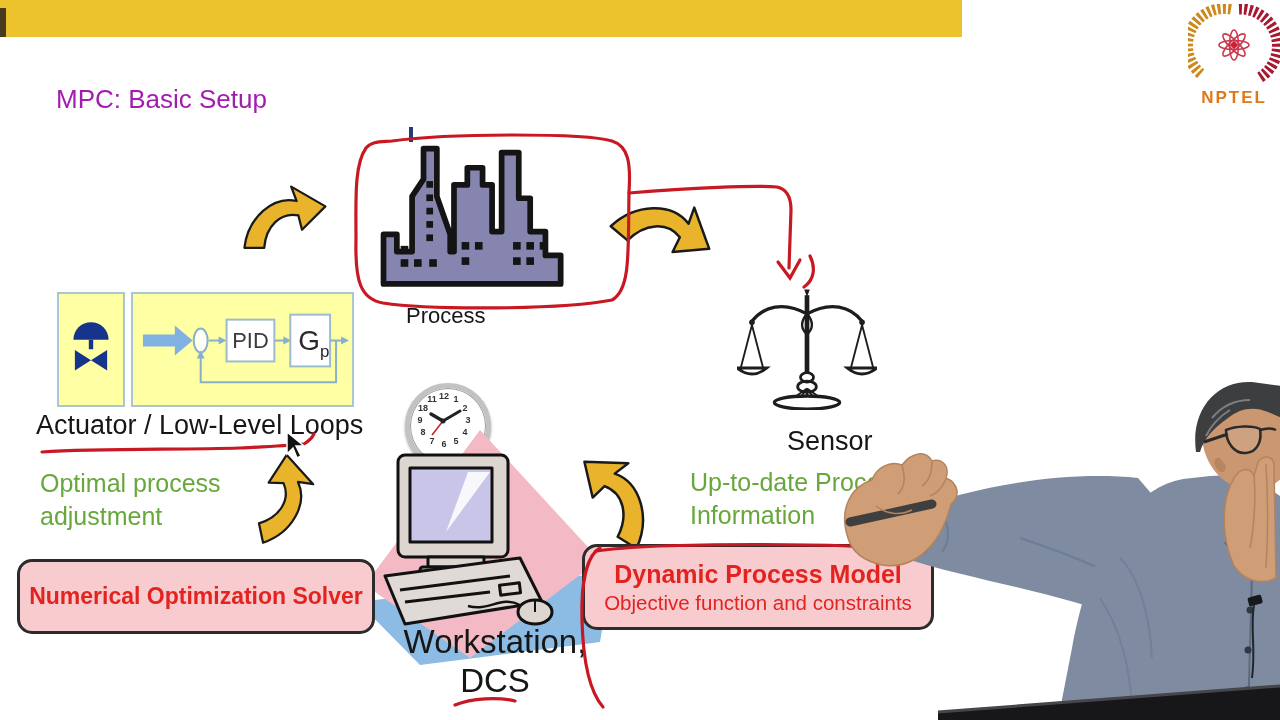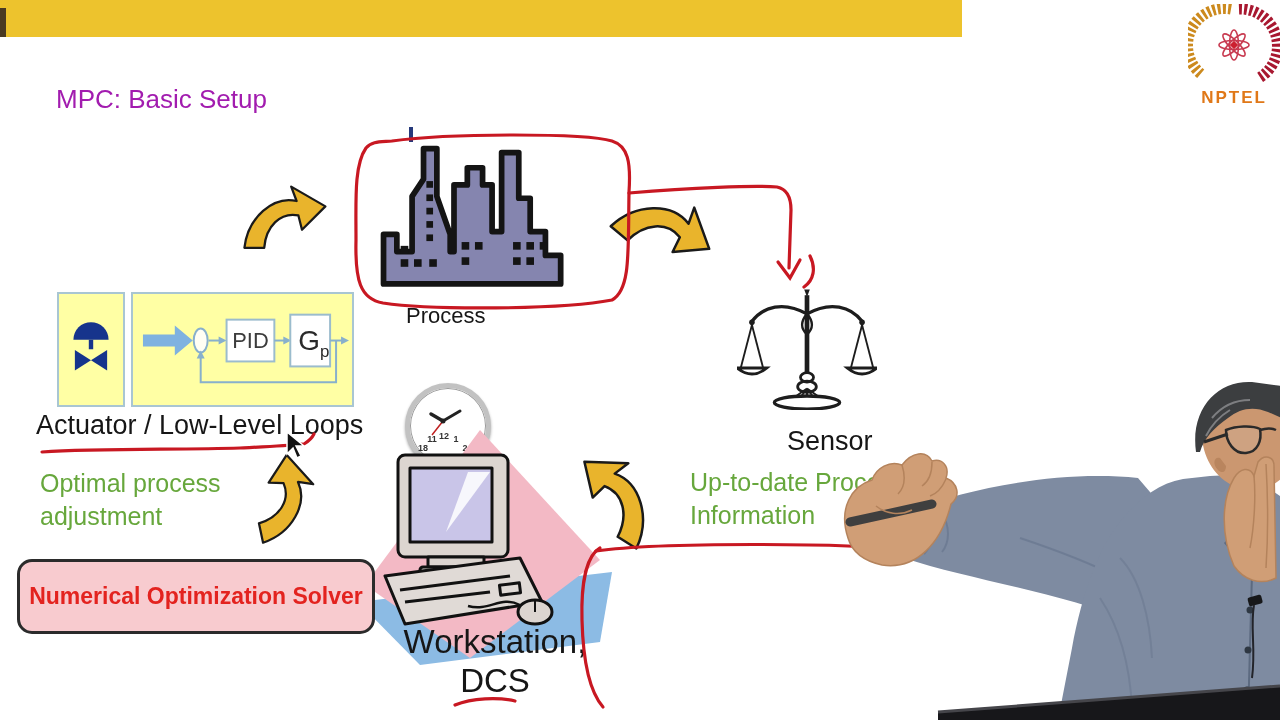--- a/index.html
+++ b/index.html
@@ -7,21 +7,21 @@
          font-family:"Liberation Sans",sans-serif;}
   .abs{position:absolute;}
   .lbl{color:#161616;white-space:nowrap;}
   .green{color:#67a73c;text-align:left;font-size:25px;line-height:33px;}
   .ybox{background:#ffffa4;border:2px solid #a9c6d2;box-sizing:border-box;}
   .pinkbox{background:#f8cbcf;border:3px solid #2b2b2b;border-radius:15px;box-sizing:border-box;
            display:flex;flex-direction:column;align-items:center;justify-content:center;}
   .redtxt{color:#e3231f;}
   svg{display:block;}
   svg text{font-family:"Liberation Sans",sans-serif;}
-  .clocknum{position:absolute;font-size:9px;font-weight:bold;color:#333;width:10px;text-align:center;margin-top:40px;}
+  .clocknum{position:absolute;font-size:9px;font-weight:bold;color:#333;width:10px;text-align:center;}
 </style>
 </head>
 <body>
 
 <svg width="0" height="0" style="position:absolute">
   <defs>
     <symbol id="curvarrow" viewBox="0 0 100 80">
       <path d="M6,72 C10,38 38,14 64,20 L58,4 L96,26 L70,52 L66,36 C46,32 30,48 28,72 Z" fill="#e9b42c" stroke="#1a1a1a" stroke-width="2.5" stroke-linejoin="round"></path>
     </symbol>
   </defs>
@@ -192,20 +192,24 @@
   </svg>
 
   <div class="abs lbl" style="left:395px;top:622px;width:200px;text-align:center;font-size:33px;line-height:39px;">
     <div>Workstation,</div>
     <div>DCS</div>
   </div>
 
   <div class="abs pinkbox" style="left:17px;top:559px;width:358px;height:75px;">
     <div class="redtxt" style="font-size:23px;font-weight:bold;">Numerical Optimization Solver</div>
   </div>
+  <div class="abs pinkbox" style="left:582px;top:544px;width:352px;height:86px;">
+    <div class="redtxt" style="font-size:25px;font-weight:bold;">Dynamic Process Model</div>
+    <div class="redtxt" style="font-size:20.5px;margin-top:2px;">Objective function and constraints</div>
+  </div>
 
   <svg class="abs" style="left:0;top:0;z-index:40;pointer-events:none;" width="1280" height="720">
     <g fill="none" stroke="#c81822" stroke-width="3.2" stroke-linecap="round">
       <path d="M392,141 C450,133 585,133 612,141 C628,146 631,162 629,192 C628,250 631,290 612,300 C560,310 430,310 383,303 C360,299 355,280 356,240 C356,200 354,165 366,148 C372,141 380,142 392,141"></path>
       <path d="M629,193 C690,188 755,185 777,187 C787,189 791,197 791,210 L789,268"></path>
       <path d="M778,262 L790,278 L800,260"></path>
       <path d="M810,256 C816,268 814,280 804,287"></path>
       <path d="M42,452 C100,448 180,450 240,448 C260,447 285,446 302,444"></path>
       <path d="M304,444 C309,441 312,438 314,434"></path>
       <path d="M455,705 C472,698 498,697 515,701"></path>

